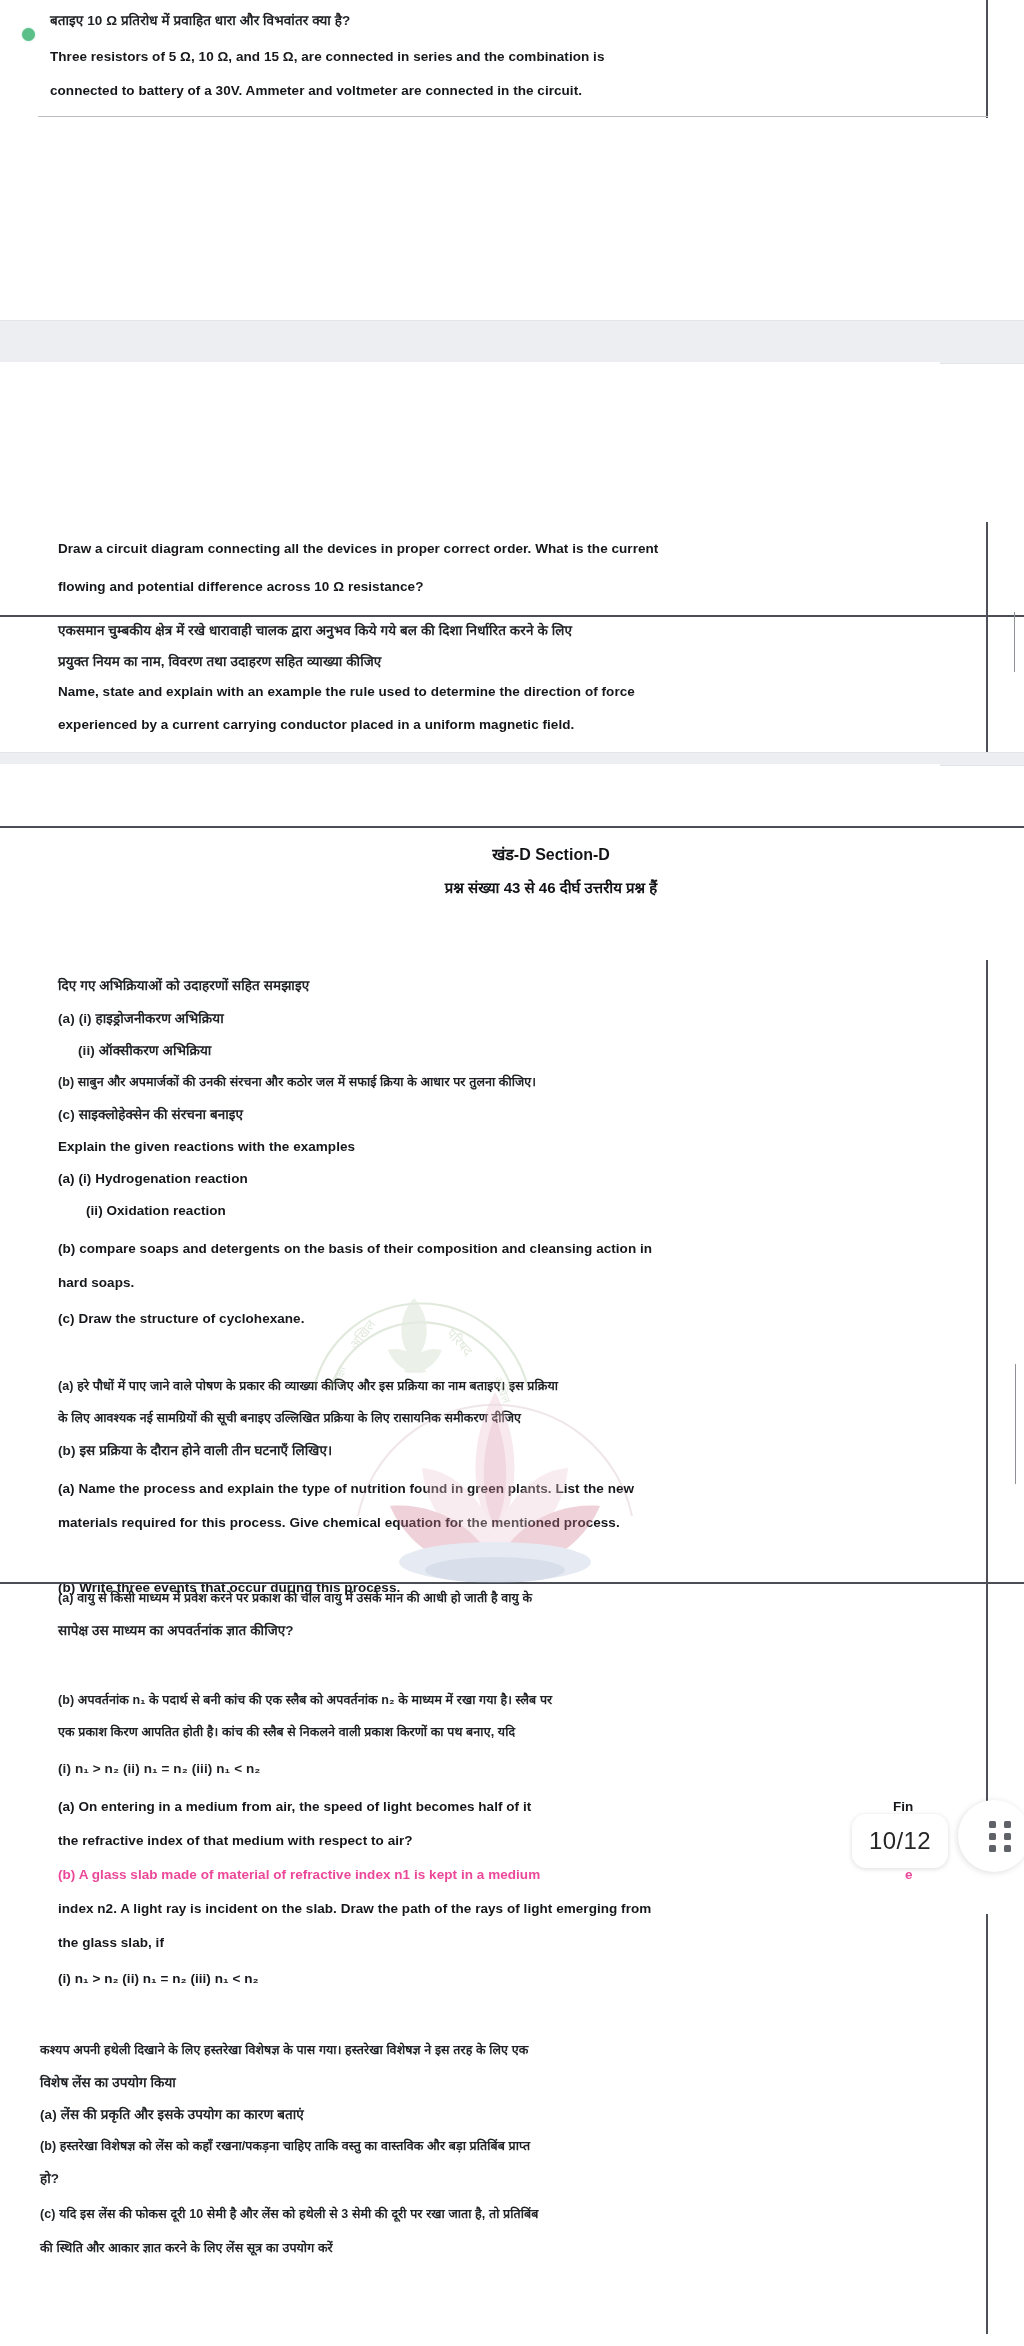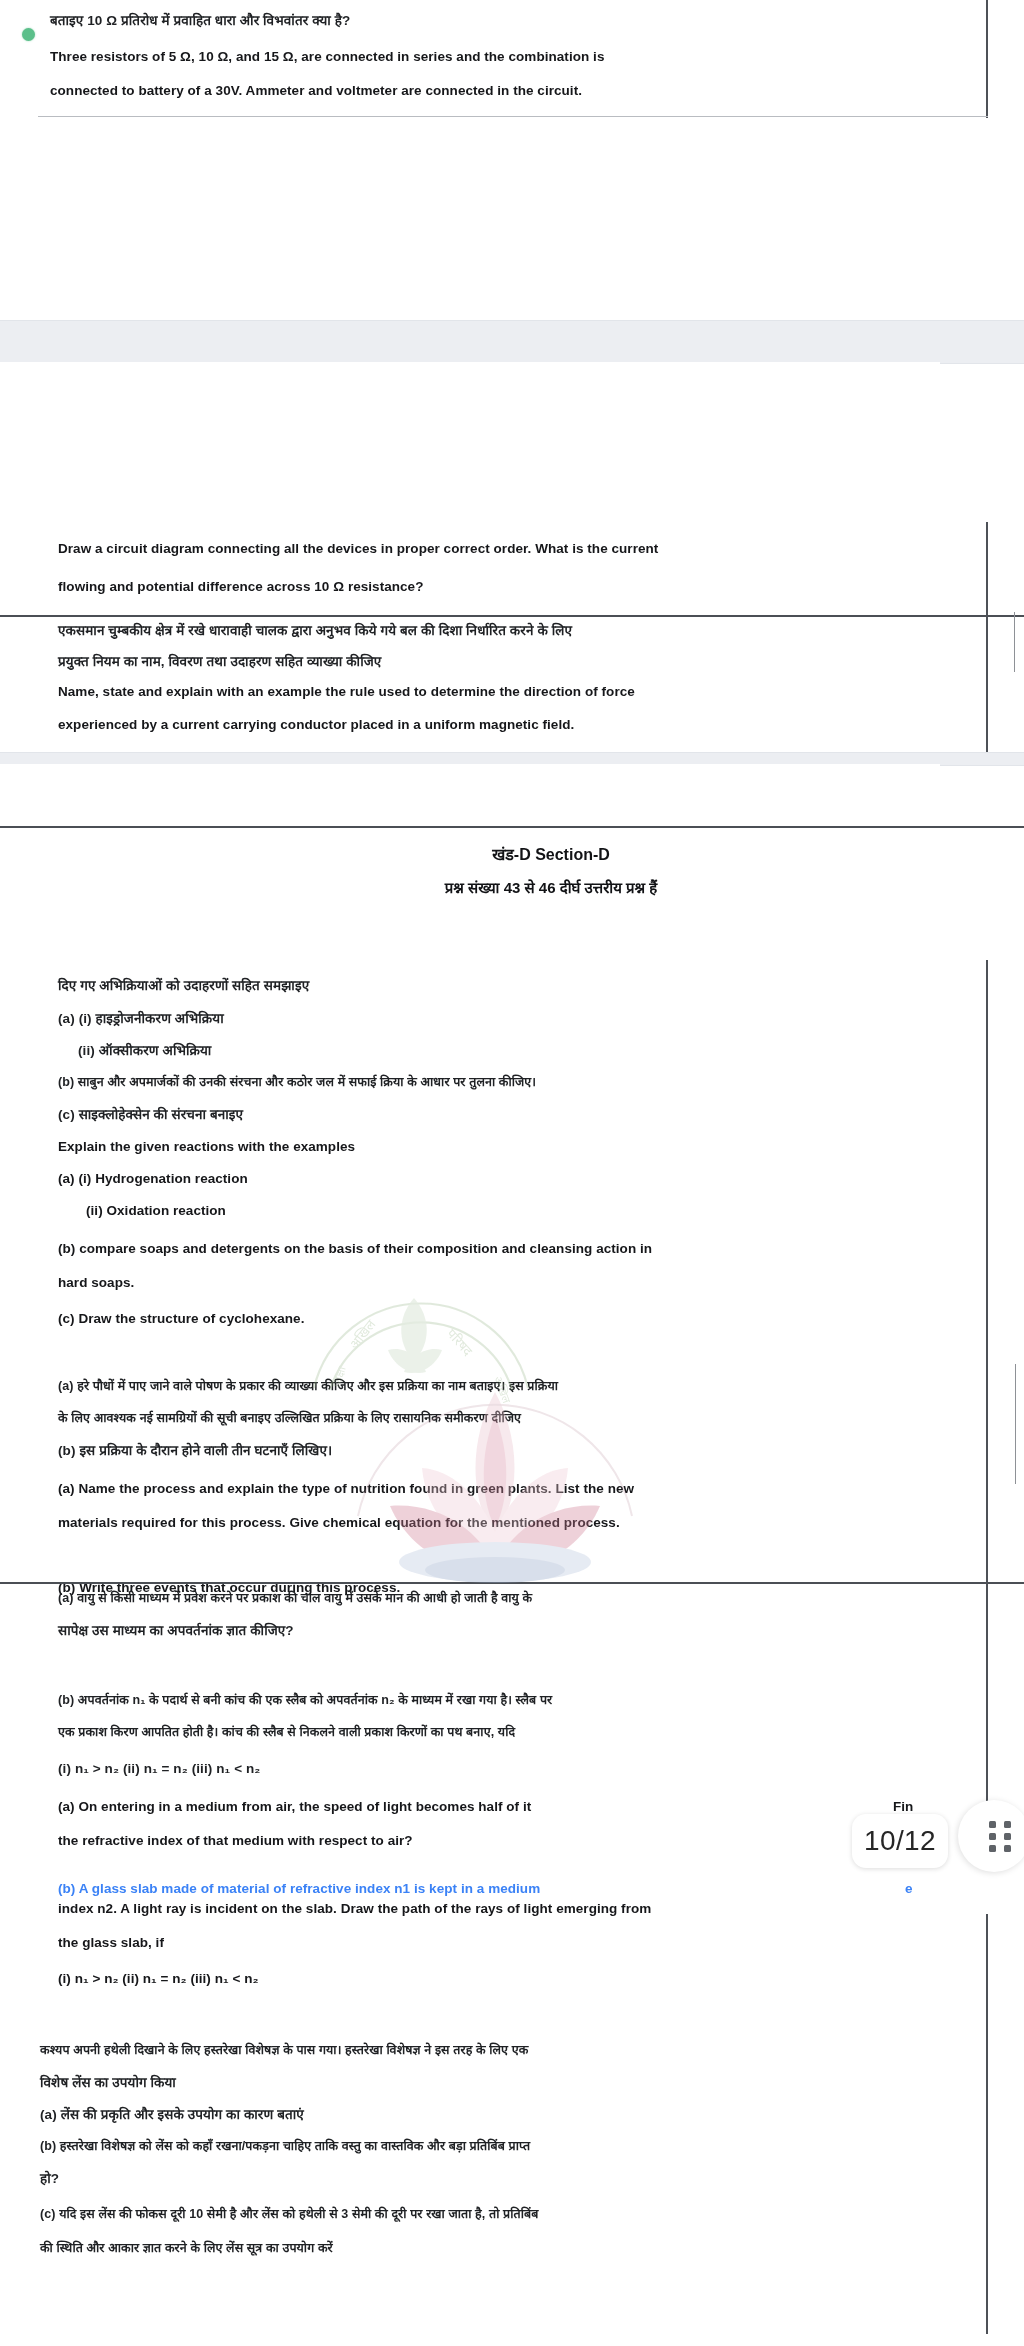--- a/index.html
+++ b/index.html
@@ -76,21 +76,21 @@
     letter-spacing: .1px;
     filter: blur(.22px);
   }
   .en {           
     font-size: 13.5px;
     font-weight: 700;
     color: #16171a;
     letter-spacing: .05px;
     filter: blur(.18px);
   }
-  .en.light { font-weight: 600; color: #3b82f6; margin-top: 14px; }
+  .en.light { font-weight: 600; color: #ec4899; }
   .hdr {
     font-size: 16px;
     font-weight: 700;
     color: #121316;
     text-align: center;
     width: 1024px;
     left: 0;
     white-space: nowrap;
   }
   .hdr.hi2 { font-size: 15px; }
@@ -133,21 +133,21 @@
     right: 76px;
     top: 1814px;
     min-width: 96px;
     height: 54px;
     background: #ffffff;
     border-radius: 14px;
     box-shadow: 0 1px 5px rgba(0,0,0,.14);
     display: flex;
     align-items: center;
     justify-content: center;
-    font-size: 28px;
+    font-size: 24px;
     font-weight: 400;
     color: #262626;
     letter-spacing: .4px;
   }
   .grip-btn {
     position: absolute;
     right: -6px;
     top: 1800px;
     width: 72px;
     height: 72px;

